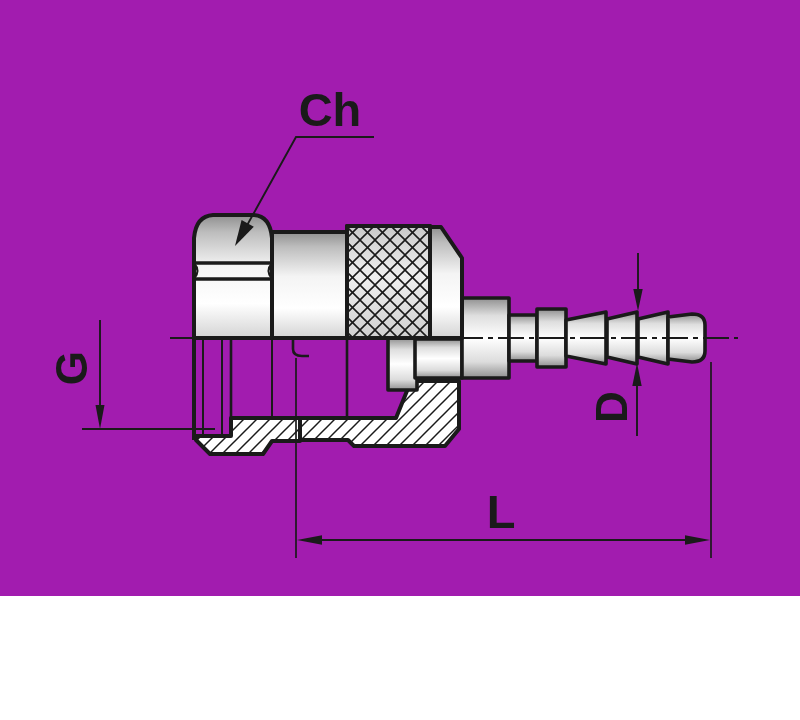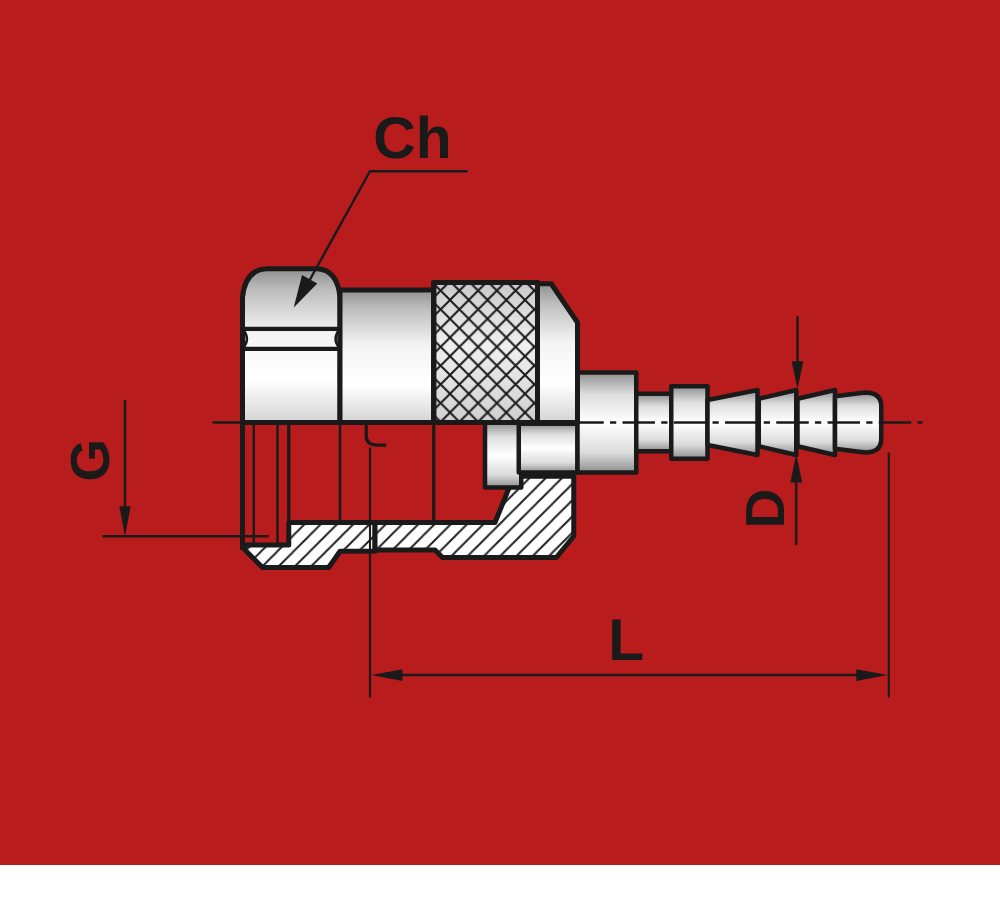--- a/index.html
+++ b/index.html
@@ -7,22 +7,22 @@
     padding: 0;
     background: #ffffff;
     width: 800px;
     height: 720px;
     overflow: hidden;
     font-family: "Liberation Sans", sans-serif;
   }
   .stage {
     position: relative;
     width: 800px;
-    height: 692px;
-    background: #b91c1c;
+    height: 596px;
+    background: #a21caf;
   }
   svg { display: block; }
   text {
     font-family: "Liberation Sans", sans-serif;
     font-weight: 600;
     fill: #1a1a1a;
   }
   .dim-label { font-size: 47px; }
   .dim-label-small { font-size: 44px; }
 </style>

